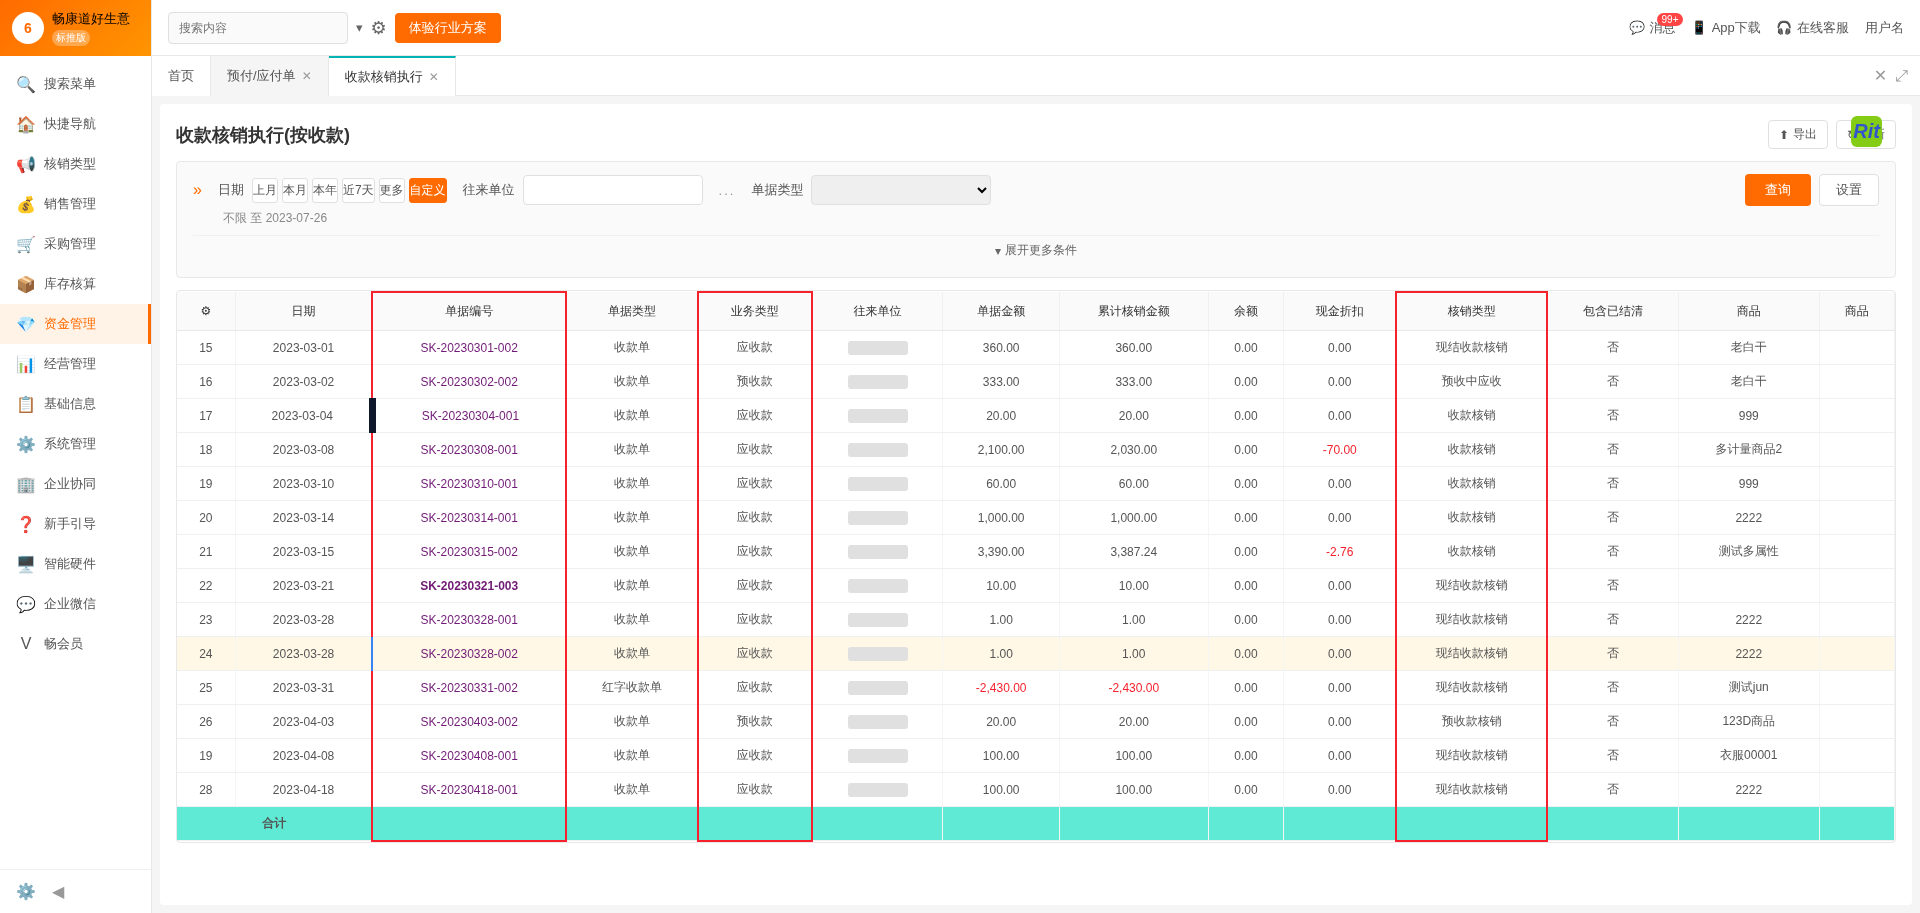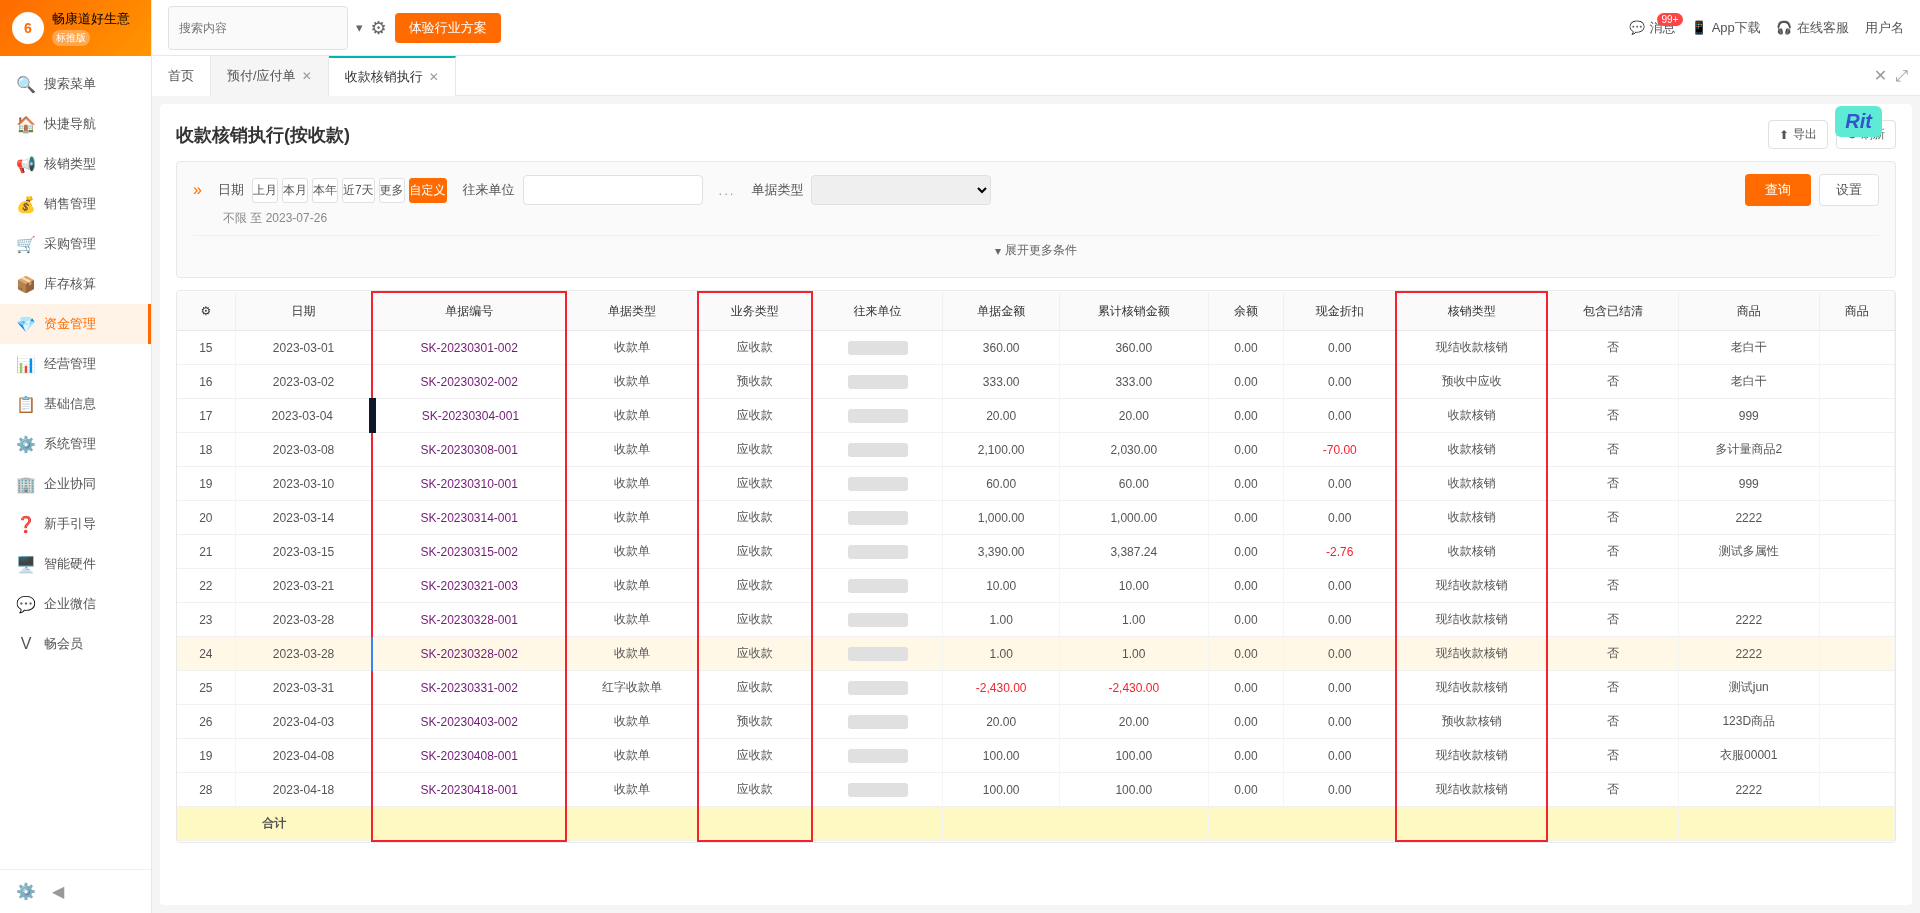--- a/index.html
+++ b/index.html
@@ -17,21 +17,21 @@
     .sidebar-item-label { font-size: 13px; }
     .sidebar-footer { padding: 12px 16px; display: flex; gap: 16px; border-top: 1px solid #f0f0f0; }
     .sidebar-footer-icon { color: #999; cursor: pointer; font-size: 16px; }
 
     
     .main { flex: 1; display: flex; flex-direction: column; overflow: hidden; }
 
     
     .top-header { height: 56px; background: #fff; border-bottom: 1px solid #e8e8e8; display: flex; align-items: center; padding: 0 16px; gap: 12px; }
     .header-search-area { display: flex; align-items: center; gap: 8px; flex: 1; }
-    .header-search-box { width: 180px; height: 44px; border: 1px solid #e0e0e0; border-radius: 4px; padding: 0 10px; color: #999; font-size: 12px; background: #fafafa; }
+    .header-search-box { width: 180px; height: 32px; border: 1px solid #e0e0e0; border-radius: 4px; padding: 0 10px; color: #999; font-size: 12px; background: #fafafa; }
     .header-dropdown-btn { height: 28px; display: flex; align-items: center; gap: 4px; color: #666; cursor: pointer; }
     .header-gear { font-size: 18px; color: #666; cursor: pointer; }
     .header-industry-btn { background: #ff6b00; color: #fff; border: none; padding: 6px 14px; border-radius: 4px; cursor: pointer; font-size: 13px; }
     .header-right { display: flex; align-items: center; gap: 16px; margin-left: auto; }
     .header-msg { display: flex; align-items: center; gap: 4px; color: #555; cursor: pointer; font-size: 13px; position: relative; }
     .header-badge { background: #ff4444; color: #fff; border-radius: 10px; font-size: 10px; padding: 1px 5px; position: absolute; top: -6px; right: -8px; }
     .header-app { display: flex; align-items: center; gap: 4px; color: #555; cursor: pointer; font-size: 13px; }
     .header-service { display: flex; align-items: center; gap: 4px; color: #555; cursor: pointer; font-size: 13px; }
     .header-user { color: #555; font-size: 13px; }
 
@@ -72,28 +72,28 @@
     .table-container { border: 1px solid #e8e8e8; border-radius: 4px; overflow: auto; }
     table { width: 100%; border-collapse: collapse; font-size: 12px; }
     thead { background: #fafafa; }
     th { padding: 10px 12px; text-align: center; color: #333; font-weight: 500; border-bottom: 1px solid #e8e8e8; border-right: 1px solid #f0f0f0; white-space: nowrap; }
     td { padding: 8px 12px; text-align: center; color: #555; border-bottom: 1px solid #f0f0f0; border-right: 1px solid #f5f5f5; white-space: nowrap; }
     tr.highlighted td { background: #fff8e6; }
     .link-text { color: #701a75; cursor: pointer; text-decoration: none; }
     .red-text { color: #f5222d; }
     .blurred { background: #e0e0e0; border-radius: 3px; color: transparent; min-width: 60px; display: inline-block; height: 14px; }
 
-    .total-row td { font-weight: 600; background: #fef9c3; }
+    .total-row td { font-weight: 600; background: #5eead4; }
 
     
     ::-webkit-scrollbar { width: 6px; height: 6px; }
     ::-webkit-scrollbar-track { background: #f0f0f0; }
     ::-webkit-scrollbar-thumb { background: #ccc; border-radius: 3px; }
 
-    .rit-badge { position: fixed; right: 38px; top: 106px; background: #5eead4; color: #3355cc; font-size: 20px; font-style: italic; font-weight: bold; padding: 4px 10px; border-radius: 6px; z-index: 999; }
+    .rit-badge { position: fixed; right: 38px; top: 116px; background: #84cc16; color: #3355cc; font-size: 20px; font-style: italic; font-weight: bold; padding: 4px 2px; border-radius: 6px; z-index: 999; }
 
     
     .expand-conditions { display: flex; align-items: center; justify-content: center; padding: 6px; cursor: pointer; color: #666; font-size: 12px; gap: 4px; border-top: 1px solid #f0f0f0; margin-top: 8px; }
   </style>
 </head>
 <body>
 
 <div class="sidebar">
   <div class="sidebar-logo">
     <div class="sidebar-logo-icon">6</div>
@@ -430,21 +430,21 @@
     <td style="border-left:2px solid #f5222d;border-right:2px solid #f5222d;">收款核销</td>
     <td>否</td>
     <td>测试多属性</td>
     <td>
       
     </td>
   </tr>
               <tr>
     <td>22</td>
     <td>2023-03-21</td>
-    <td style="border-left:2px solid #f5222d;border-right:2px solid #f5222d;">
+    <td style="border-left:2px solid #f5222d;border-right:2px solid #f5222d;font-weight:bold;">
       <a class="link-text">SK-20230321-003</a>
     </td>
     <td>收款单</td>
     <td style="border-left:2px solid #f5222d;border-right:2px solid #f5222d;">应收款</td>
     <td><span class="blurred">&nbsp;&nbsp;&nbsp;&nbsp;&nbsp;&nbsp;&nbsp;&nbsp;</span></td>
     <td class="">10.00</td>
     <td class="">10.00</td>
     <td>0.00</td>
     <td class="">0.00</td>
     <td style="border-left:2px solid #f5222d;border-right:2px solid #f5222d;">现结收款核销</td>

